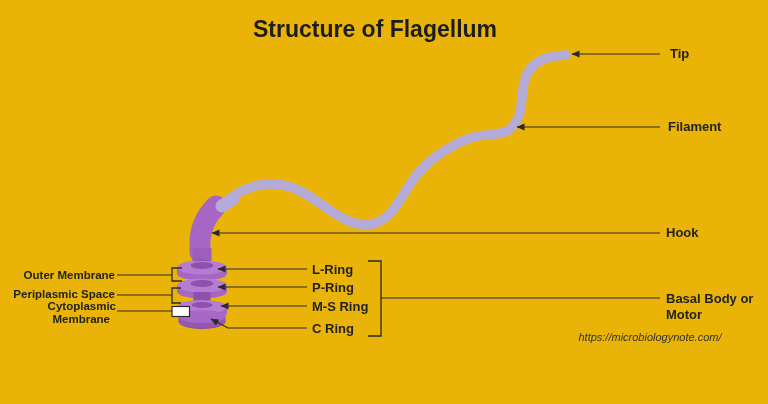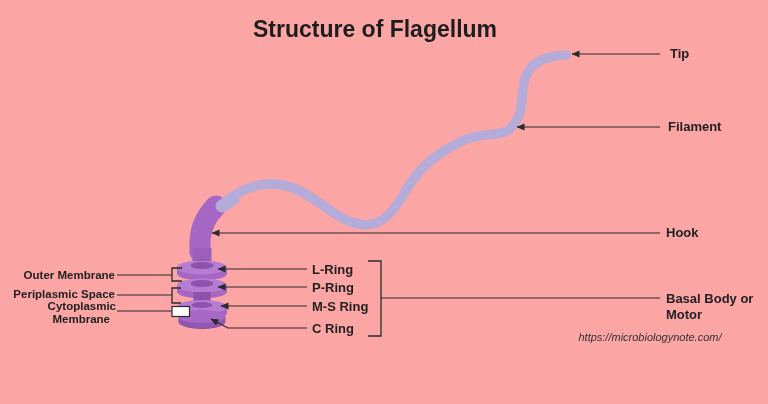--- a/index.html
+++ b/index.html
@@ -1,16 +1,16 @@
 <!DOCTYPE html>
 <html><head>
 <meta charset="utf-8">
 <style>
   html,body{margin:0;padding:0;background:#fff;}
-  .stage{position:relative;width:768px;height:404px;background:#fca5a5;overflow:hidden;
+  .stage{position:relative;width:768px;height:404px;background:#eab308;overflow:hidden;
          font-family:"Liberation Sans",sans-serif;}
   svg{display:block;}
   .ln{stroke:#2b2b2b;stroke-width:1.2;fill:none;}
   .bracket{stroke:#2b2b2b;stroke-width:1.3;fill:none;}
   .memrect{fill:#ffffff;stroke:#2b2b2b;stroke-width:1.2;}
   .t-title{font-size:23px;font-weight:bold;fill:#1d1d1d;}
   .t-lbl{font-size:13px;font-weight:bold;fill:#222222;}
   .t-sm{font-size:11.5px;font-weight:bold;fill:#222222;}
   .t-url{font-size:11px;font-style:italic;fill:#333333;}
   .filament{stroke:#b5abd8;stroke-width:9.5;fill:none;stroke-linecap:round;}

